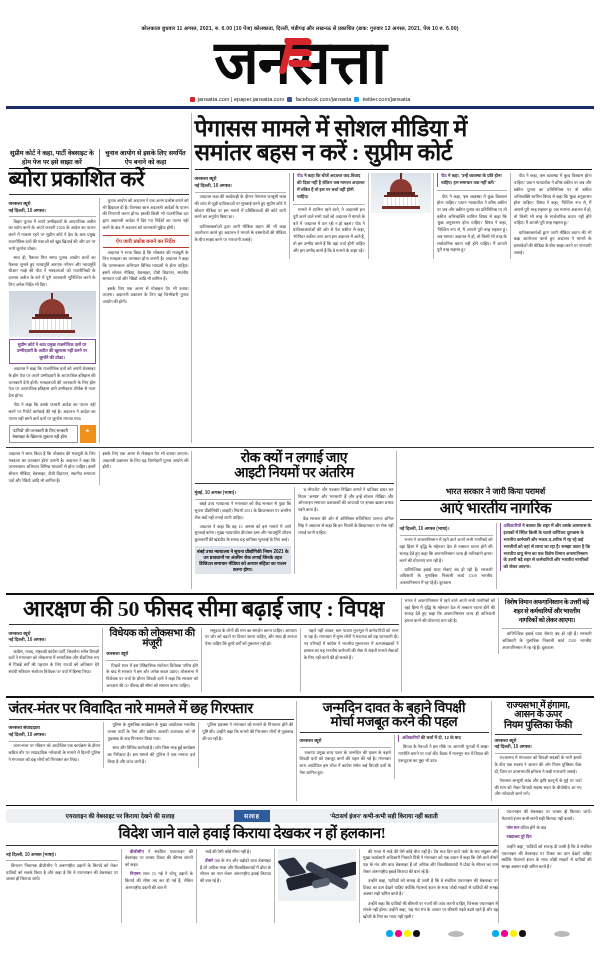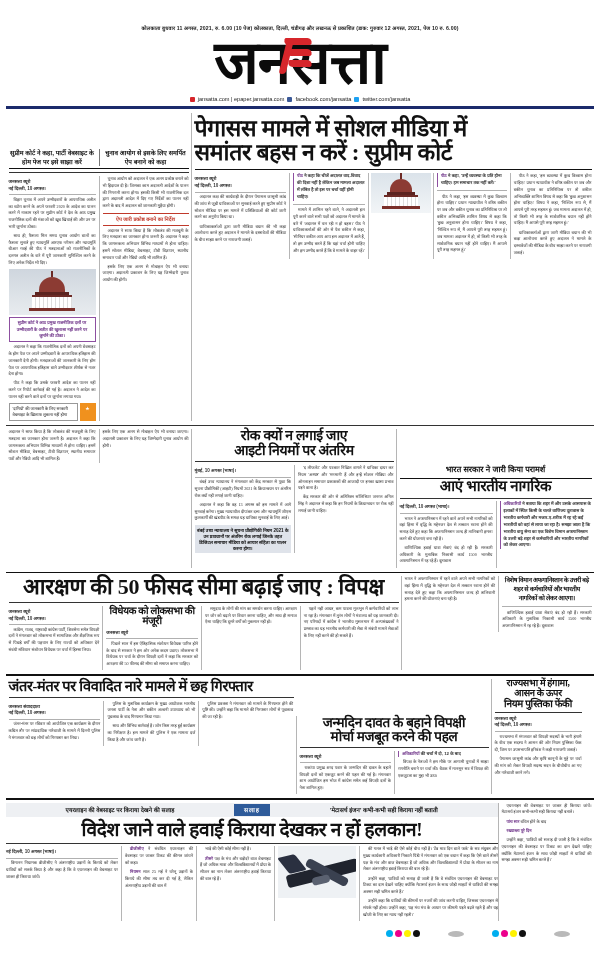--- a/index.html
+++ b/index.html
@@ -140,20 +140,21 @@
 
   <div class="rule-blue"></div>
 
   <div class="row" style="margin-top:4px;">
 
     <div class="col" style="width:185px;">
       <div class="row" style="border-bottom:.8px solid #111;padding-bottom:2px;">
         <div style="width:50%;padding-right:3px;" class="kicker">सुप्रीम कोर्ट ने कहा, पार्टी वेबसाइट के होम पेज पर इसे साझा करें</div>
         <div style="width:50%;padding-left:3px;border-left:.6px solid #777;" class="kicker">चुनाव आयोग से इसके लिए समर्पित ऐप बनाने को कहा</div>
       </div>
+      <div class="hl" style="font-size:21px;">ब्योरा प्रकाशित करें</div>
       <div class="hr-med" style="margin-top:3px;"></div>
 
       <div class="row" style="margin-top:3px;">
         <div style="width:50%;padding-right:3px;">
           <div class="byline" style="white-space:pre-line;">जनसत्ता ब्यूरो
 नई दिल्ली, 10 अगस्त।</div>
           <div class="hr-light" style="margin-bottom:2px;"></div>
           <div class="body-txt">
             <p>बिहार चुनाव में अपने उम्मीदवारों के आपराधिक अतीत का ब्योरा करने के अपने फरवरी 2020 के आदेश का पालन करने में नाकाम रहने पर सुप्रीम कोर्ट ने देश के आठ प्रमुख राजनीतिक दलों की मंशाओं को खूब खिंचाई की और उन पर भारी जुर्माना ठोका।</p>
             <p>साथ ही, फैसला मिल समय चुनाव आयोग वालों का फैसला सुनाते हुए न्यायमूर्ति आरएफ नरीमन और न्यायमूर्ति बीआर गवई की पीठ ने मतदाताओं को राजनीतिकों के दलगत अतीत के बारे में पूरी जानकारी सुनिश्चित करने के लिए अनेक निर्देश भी दिए।</p>
@@ -378,21 +379,21 @@
         <div style="width:33.3%;padding:0 3px;" class="vline body-txt">
           <p>पुलिस के मुताबिक कार्यक्रम के मुख्य आयोजक भारतीय जनता पार्टी के नेता और वकील अश्वनी उपाध्याय को भी पूछताछ के बाद गिरफ्तार किया गया।</p>
           <p>साथ और विभिन्न कार्रवाई है। जोन किस तरह हुईं कार्यक्रम का निरीक्षण है। इस मामले की पुलिस ने एक मामला दर्ज किया है और जांच जारी है।</p>
         </div>
         <div style="width:33.3%;padding-left:3px;" class="vline body-txt">
           <p>पुलिस प्रवक्ता ने मंगलवार को मामले के गिरफ्तार होने की पुष्टि की। उन्होंने कहा कि मामले की गिरफ्तार लोगों से पूछताछ की जा रही है।</p>
         </div>
       </div>
     </div>
 
-    <div class="col vline" style="width:195px;margin-top:37px;">
+    <div class="col vline" style="width:195px;">
       <div class="hl" style="font-size:13.5px;text-align:center;">जन्मदिन दावत के बहाने विपक्षी</div>
       <div class="hl" style="font-size:13.5px;text-align:center;">मोर्चा मजबूत करने की पहल</div>
       <div class="hr-med" style="margin:3px 0;"></div>
       <div class="row">
         <div style="width:50%;padding-right:3px;">
           <div class="byline">जनसत्ता ब्यूरो</div>
           <div class="hr-light" style="margin-bottom:2px;"></div>
           <div class="body-txt">
               <p>राकांपा प्रमुख शरद पवार के जन्मदिन की दावत के बहाने विपक्षी दलों को एकजुट करने की पहल की गई है। मंगलवार शाम आयोजित इस भोज में कांग्रेस समेत कई विपक्षी दलों के नेता शामिल हुए।</p>
             </div>
@@ -426,21 +427,21 @@
 
   <div class="hr-dark" style="margin-top:4px;"></div>
   <div class="row" style="margin-top:3px;">
     <div style="width:492px;">
       <div class="row" style="align-items:center;background:#eef0f3;padding:1px 0;">
         <div style="flex:1;text-align:center;font-size:6px;font-weight:700;font-family:'Liberation Sans',sans-serif;">एयरलाइन की वेबसाइट पर किराया देखने की सलाह</div>
         <div class="blue-badge">सलाह</div>
         <div style="flex:1;text-align:center;font-size:6px;font-weight:700;font-family:'Liberation Sans',sans-serif;">'मेटासर्च इंजन' कभी-कभी सही किराया नहीं बताती</div>
       </div>
 
-      <div class="hl" style="font-size:19px;text-align:center;margin-top:3px;">विदेश जाने वाले हवाई किराया देखकर न हों हलकान!</div>
+      <div class="hl" style="font-size:15px;text-align:center;margin-top:3px;">विदेश जाने वाले हवाई किराया देखकर न हों हलकान!</div>
       <div class="hr-med" style="margin:3px 0;"></div>
 
       <div class="row">
         <div style="width:115px;padding-right:3px;">
           <div class="byline">नई दिल्ली, 10 अगस्त (भाषा)।</div>
           <div class="hr-light" style="margin-bottom:2px;"></div>
           <div class="body-txt">
               <p>विमानन नियामक डीजीसीए ने अंतरराष्ट्रीय उड़ानों के किराये को लेकर यात्रियों को सतर्क किया है और कहा है कि वे एयरलाइन की वेबसाइट पर जाकर ही किराया जांचें।</p>
             </div>
         </div>

